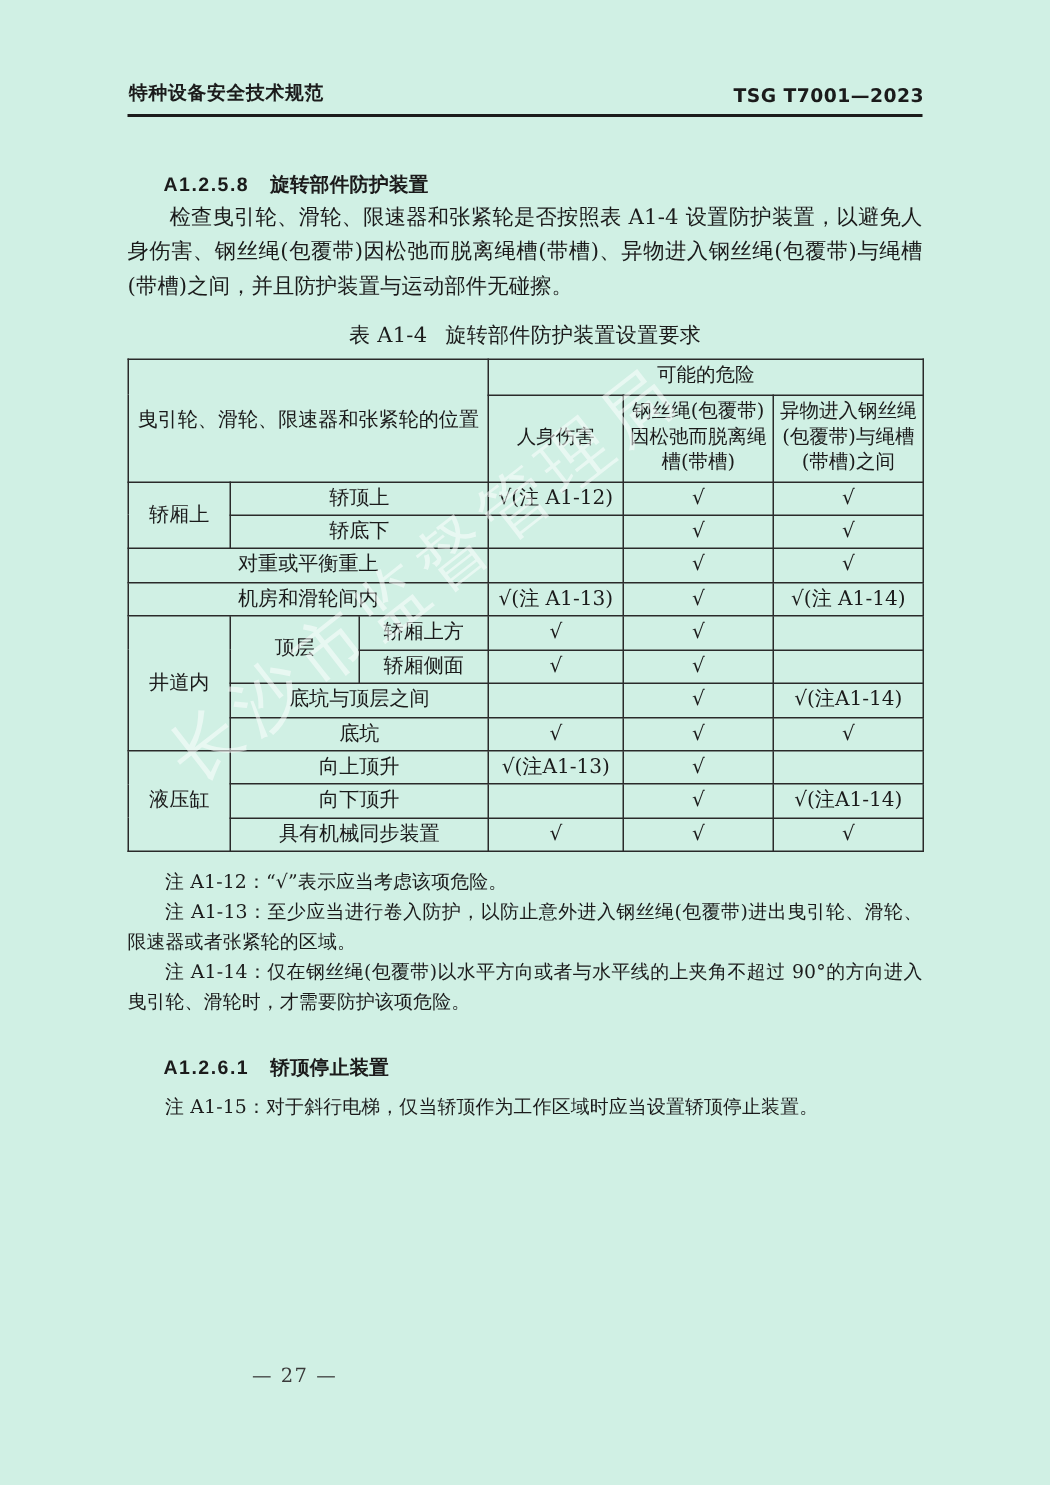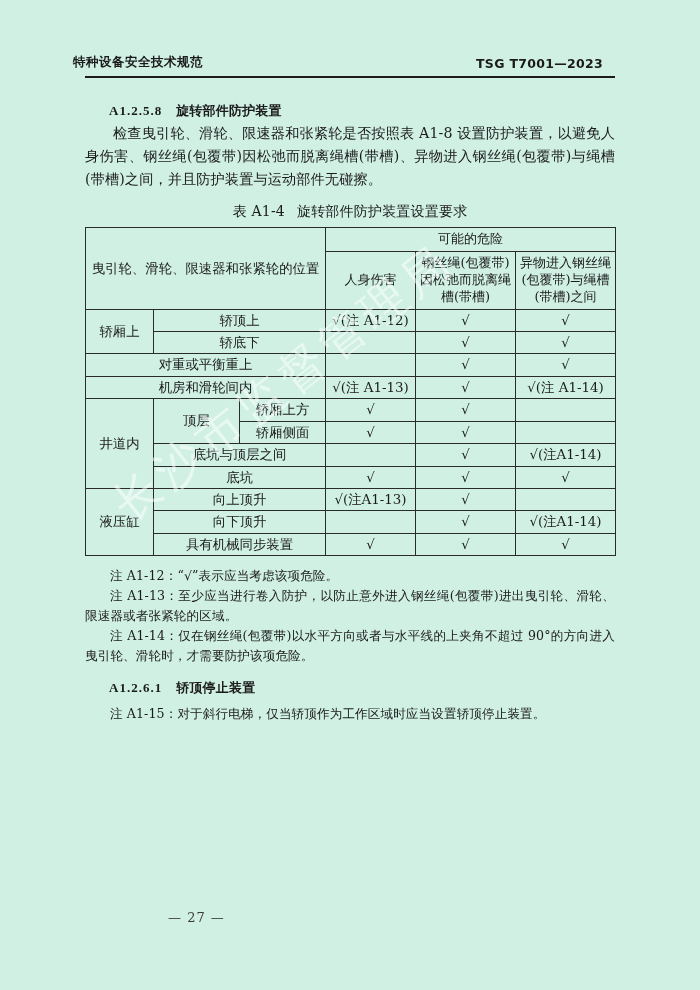--- a/index.html
+++ b/index.html
@@ -46,21 +46,21 @@
     z-index: 2;
     width: 700px;
     height: 990px;
     box-sizing: border-box;
     padding: 0;
   }
 
   
   .run-head {
     position: absolute;
-    left: 73px;
+    left: 86px;
     top: 54px;
     width: 530px;
     display: flex;
     justify-content: space-between;
     align-items: flex-end;
     font-size: 12.5px;
   }
   .run-head .rh-left {
     font-family: "DejaVu Sans", "Liberation Sans", sans-serif;
     font-weight: bold;
@@ -82,24 +82,24 @@
 
   
   .content {
     position: absolute;
     left: 85px;
     top: 98px;
     width: 530px;
   }
 
   .h-sec {
-    font-family: Liberation Serif, serif;
+    font-family: Liberation Sans, sans-serif;
     font-weight: bold;
     font-size: 13px;
-    margin: 4px 0 2px 0;
+    margin: 16px 0 2px 0;
     padding-left: 24px;
     letter-spacing: 0.2px;
   }
   .h-sec .num { letter-spacing: 1px; }
   .h-sec .gap { display: inline-block; width: 14px; }
 
   p.para {
     margin: 0;
     font-size: 14.2px;
     line-height: 1.62;
@@ -248,21 +248,21 @@
     <div class="rh-right">TSG T7001—2023</div>
   </div>
   <div class="head-rule"></div>
 
   <div class="content">
 
     <div class="h-sec">
       <span class="num">A1.2.5.8</span><span class="gap"></span><span>旋转部件防护装置</span>
     </div>
 
-    <p class="para">检查曳引轮、滑轮、限速器和张紧轮是否按照表 A1-8 设置防护装置，以避免人身伤害、钢丝绳(包覆带)因松弛而脱离绳槽(带槽)、异物进入钢丝绳(包覆带)与绳槽(带槽)之间，并且防护装置与运动部件无碰擦。</p>
+    <p class="para">检查曳引轮、滑轮、限速器和张紧轮是否按照表 A1-4 设置防护装置，以避免人身伤害、钢丝绳(包覆带)因松弛而脱离绳槽(带槽)、异物进入钢丝绳(包覆带)与绳槽(带槽)之间，并且防护装置与运动部件无碰擦。</p>
 
     <div class="tbl-caption">
       <span>表 A1-4</span><span class="cgap"></span><span>旋转部件防护装置设置要求</span>
     </div>
 
     <table class="t">
       <colgroup>
         <col style="width:68px">
         <col style="width:86px">
         <col style="width:86px">

